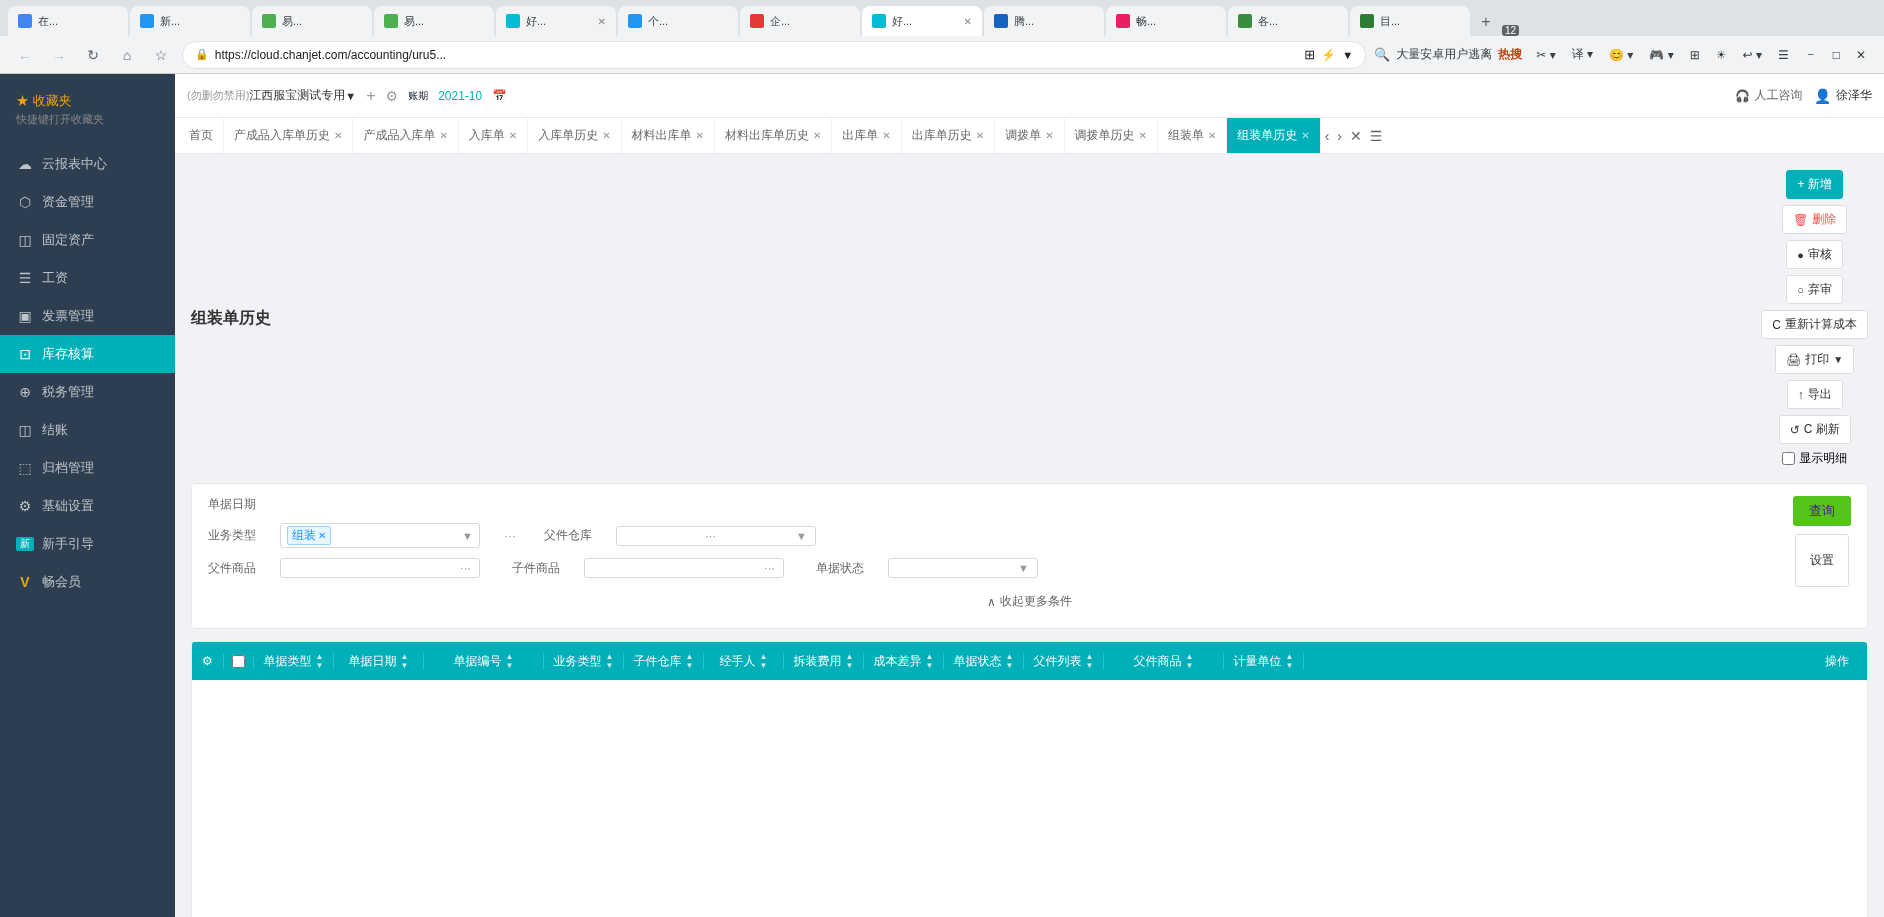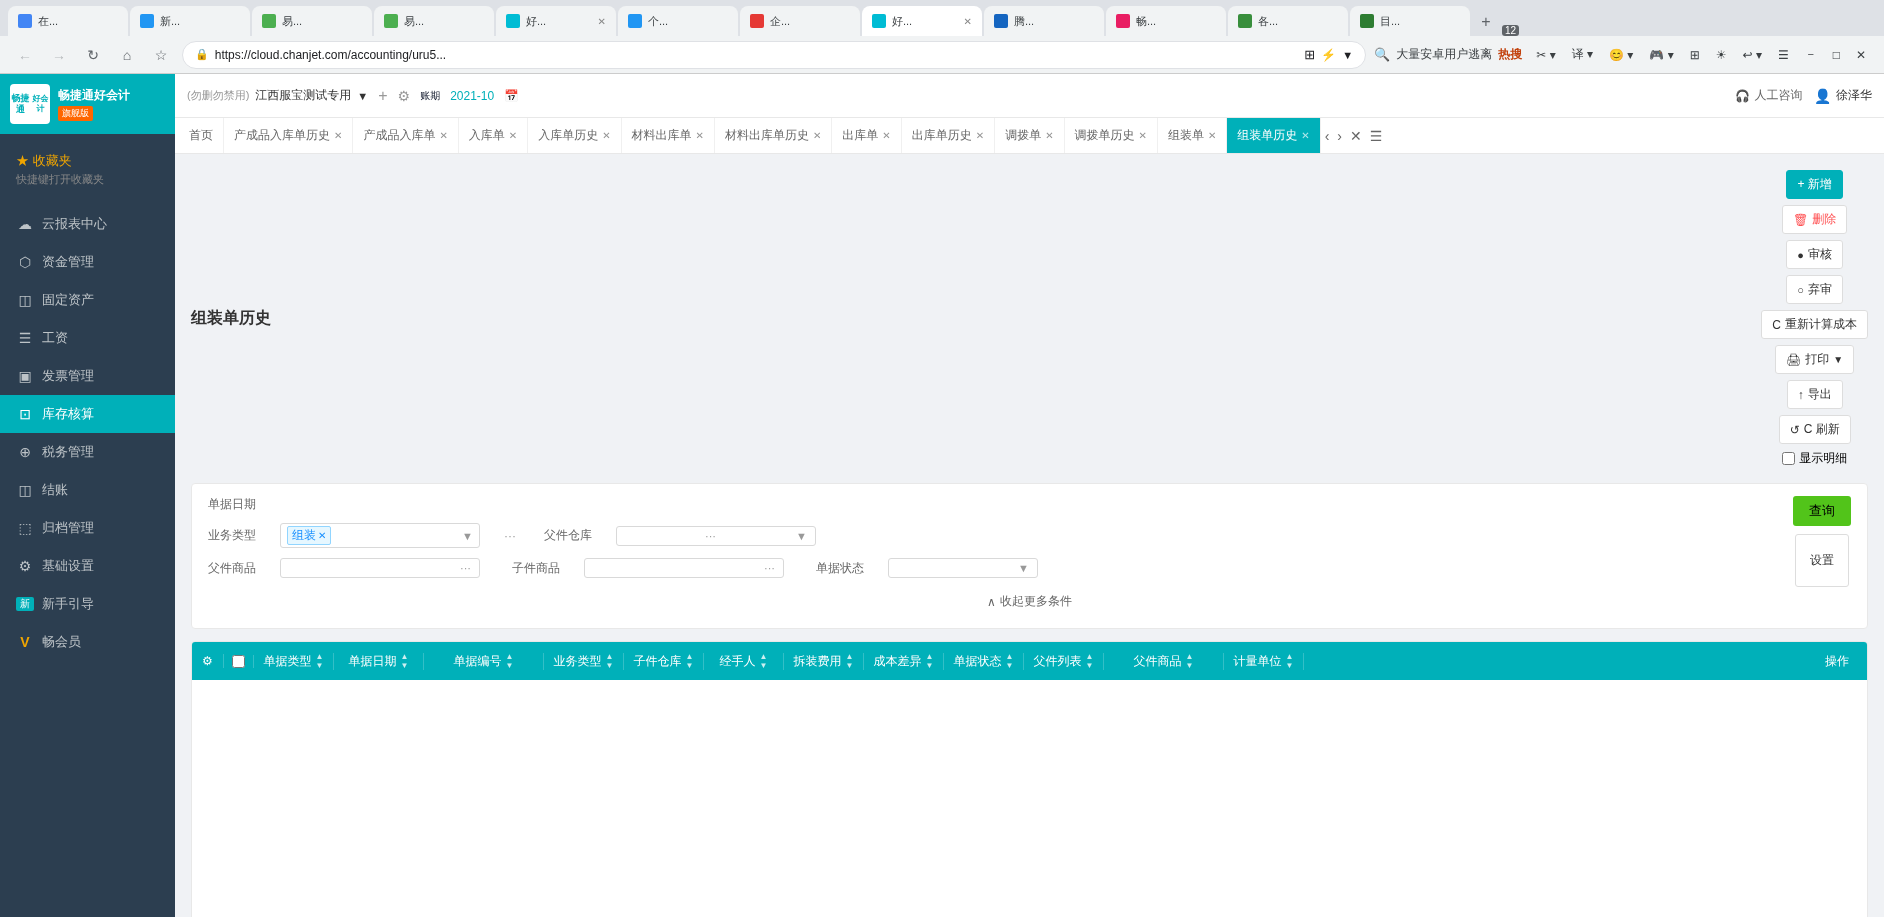--- a/index.html
+++ b/index.html
@@ -40,21 +40,21 @@
     .sidebar-nav { flex: 1; overflow-y: auto; }
     .nav-item { display: flex; align-items: center; gap: 8px; padding: 10px 16px; color: #bdc3c7; font-size: 13px; cursor: pointer; }
     .nav-item.active { background: #00b0b9; color: white; }
     .nav-icon { width: 18px; text-align: center; font-size: 14px; }
 
     
     .main-content { flex: 1; display: flex; flex-direction: column; background: #f0f2f5; overflow: hidden; }
 
     
     .top-bar { background: white; height: 44px; display: flex; align-items: center; padding: 0 12px; gap: 10px; border-bottom: 1px solid #e8e8e8; flex-shrink: 0; }
-    .company-select { display: flex; align-items: center; gap: 6px; font-size: 12px; color: #333; cursor: pointer; }
+    .company-select { display: flex; align-items: center; font-size: 12px; color: #333; cursor: pointer; }
     .period-label { font-size: 10px; color: #0f172a; }
     .period-value { color: #00b0b9; cursor: pointer; }
     .top-right { margin-left: auto; display: flex; align-items: center; gap: 12px; }
     .support-btn { display: flex; align-items: center; gap: 4px; font-size: 12px; color: #666; cursor: pointer; }
     .user-info { display: flex; align-items: center; gap: 4px; font-size: 12px; color: #333; cursor: pointer; }
 
     
     .page-tabs { background: white; border-bottom: 1px solid #e8e8e8; display: flex; align-items: center; padding: 0 4px; height: 36px; overflow: hidden; flex-shrink: 0; }
     .page-tab { display: flex; align-items: center; padding: 0 10px; height: 36px; font-size: 12px; color: #666; cursor: pointer; white-space: nowrap; border-right: 1px solid #f0f0f0; gap: 4px; }
     .page-tab.active { color: white; background: #00b0b9; }
@@ -107,21 +107,21 @@
     .th-cost2 { flex: 0 0 80px; }
     .th-status { flex: 0 0 80px; }
     .th-parent-list { flex: 0 0 80px; }
     .th-parent-goods { flex: 0 0 120px; }
     .th-unit { flex: 0 0 80px; }
     .th-ops { flex: 0 0 60px; background: #00b0b9; }
 
     .table-empty { display: flex; align-items: center; justify-content: center; height: 300px; color: #999; font-size: 14px; }
 
     
-    .query-btn { background: #52c41a; color: #000000; border: none; padding: 6px 16px; border-radius: 3px; font-size: 13px; cursor: pointer; }
+    .query-btn { background: #52c41a; color: #4c1d95; border: none; padding: 6px 16px; border-radius: 3px; font-size: 13px; cursor: pointer; }
     .settings-btn { background: white; color: #333; border: 1px solid #ddd; padding: 17px 14px; border-radius: 3px; font-size: 12px; cursor: pointer; display: block; margin-top: 4px; }
 
     .right-action-group { display: flex; flex-direction: column; align-items: center; gap: 4px; }
 
     
     ::-webkit-scrollbar { width: 6px; height: 6px; }
     ::-webkit-scrollbar-track { background: #f1f1f1; }
     ::-webkit-scrollbar-thumb { background: #c1c1c1; border-radius: 3px; }
   </style>
 </head>
@@ -213,30 +213,20 @@
       <span class="toolbar-icon-btn">☰</span>
       <span class="toolbar-icon-btn">－</span>
       <span class="toolbar-icon-btn">□</span>
       <span class="toolbar-icon-btn">✕</span>
     </div>
   </div>
 
   <div class="app-wrapper">
 
     <div class="sidebar">
-      <div class="sidebar-logo">
-        <div class="logo-icon">
-          <div style="font-size:9px;">畅捷通</div>
-          <div style="font-size:8px;">好会计</div>
-        </div>
-        <div>
-          <div style="color:white;font-size:12px;font-weight:bold;">畅捷通好会计</div>
-          <div style="background:#ff6600;color:white;font-size:9px;padding:1px 4px;border-radius:2px;display:inline-block;margin-top:2px;">旗舰版</div>
-        </div>
-      </div>
 
       <div class="sidebar-section">
         <div class="nav-item" style="flex-direction:column;align-items:flex-start;gap:2px;">
           <div style="color:#f0a500;font-size:13px;">★ <span>收藏夹</span></div>
           <div style="color:#888;font-size:11px;">快捷键打开收藏夹</div>
         </div>
       </div>
 
       <div class="sidebar-nav">
         <div class="nav-item">

